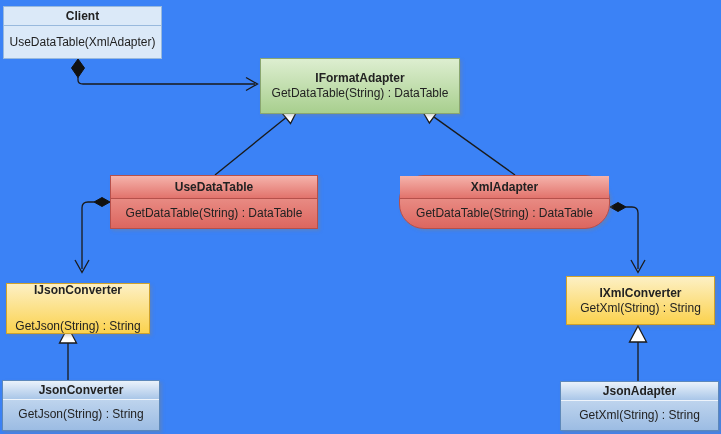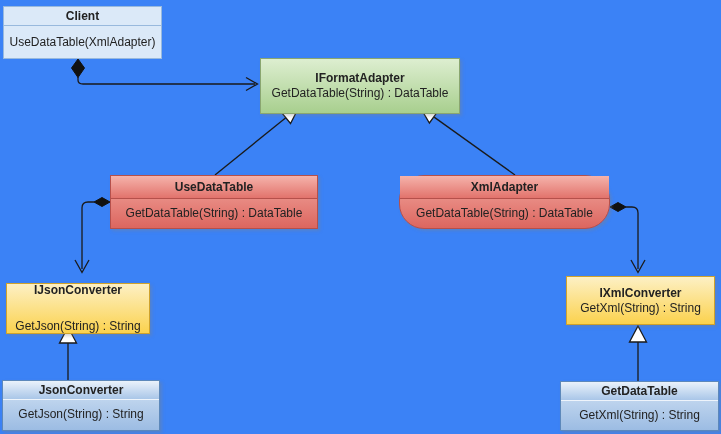--- a/index.html
+++ b/index.html
@@ -177,17 +177,17 @@
     <div class="iface-title">IXmlConverter</div>
     <div class="iface-method">GetXml(String) : String</div>
   </div>
 
   <div class="uml-box box-blue" style="left:2px; top:380px; width:158px; height:51px;">
     <div class="uml-header">JsonConverter</div>
     <div class="uml-body">GetJson(String) : String</div>
   </div>
 
   <div class="uml-box box-blue" style="left:560px; top:381px; width:159px; height:50px;">
-    <div class="uml-header">GetDataTable</div>
+    <div class="uml-header">JsonAdapter</div>
     <div class="uml-body">GetXml(String) : String</div>
   </div>
 
 </div>
 
 </body></html>

